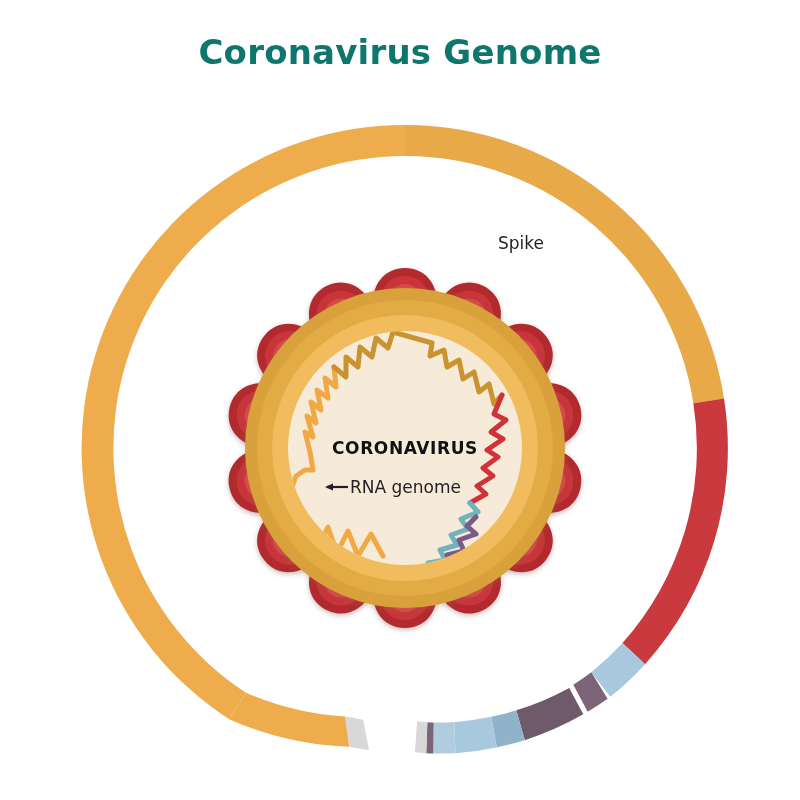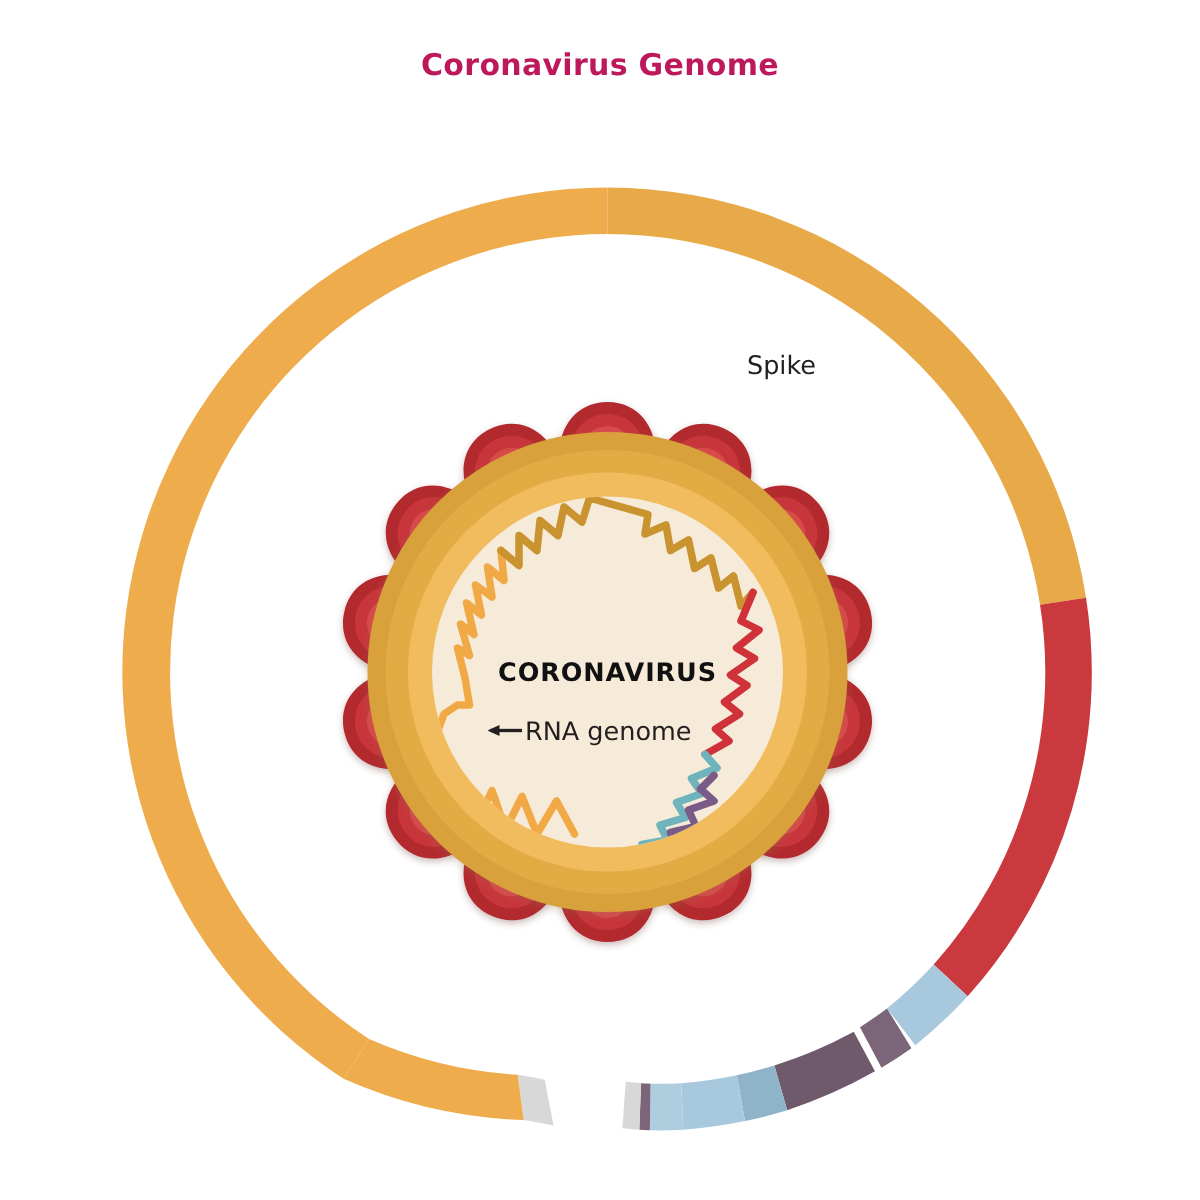--- a/index.html
+++ b/index.html
@@ -31,23 +31,23 @@
   .title-line1 {
     font-family: "DejaVu Sans", sans-serif;
     font-size: 25px;
     font-weight: 400;
     color: #231f20;
     letter-spacing: 0.2px;
     display: block;
   }
   .title-line2 {
     font-family: "DejaVu Sans", sans-serif;
-    font-size: 20px;
+    font-size: 34px;
     font-weight: 700;
-    color: #be185d;
+    color: #0f766e;
     letter-spacing: 0.2px;
     display: block;
     margin-top: 3px;
   }
   svg.figure {
     position: absolute;
     left: 0;
     top: 0;
     width: 800px;
     height: 800px;

